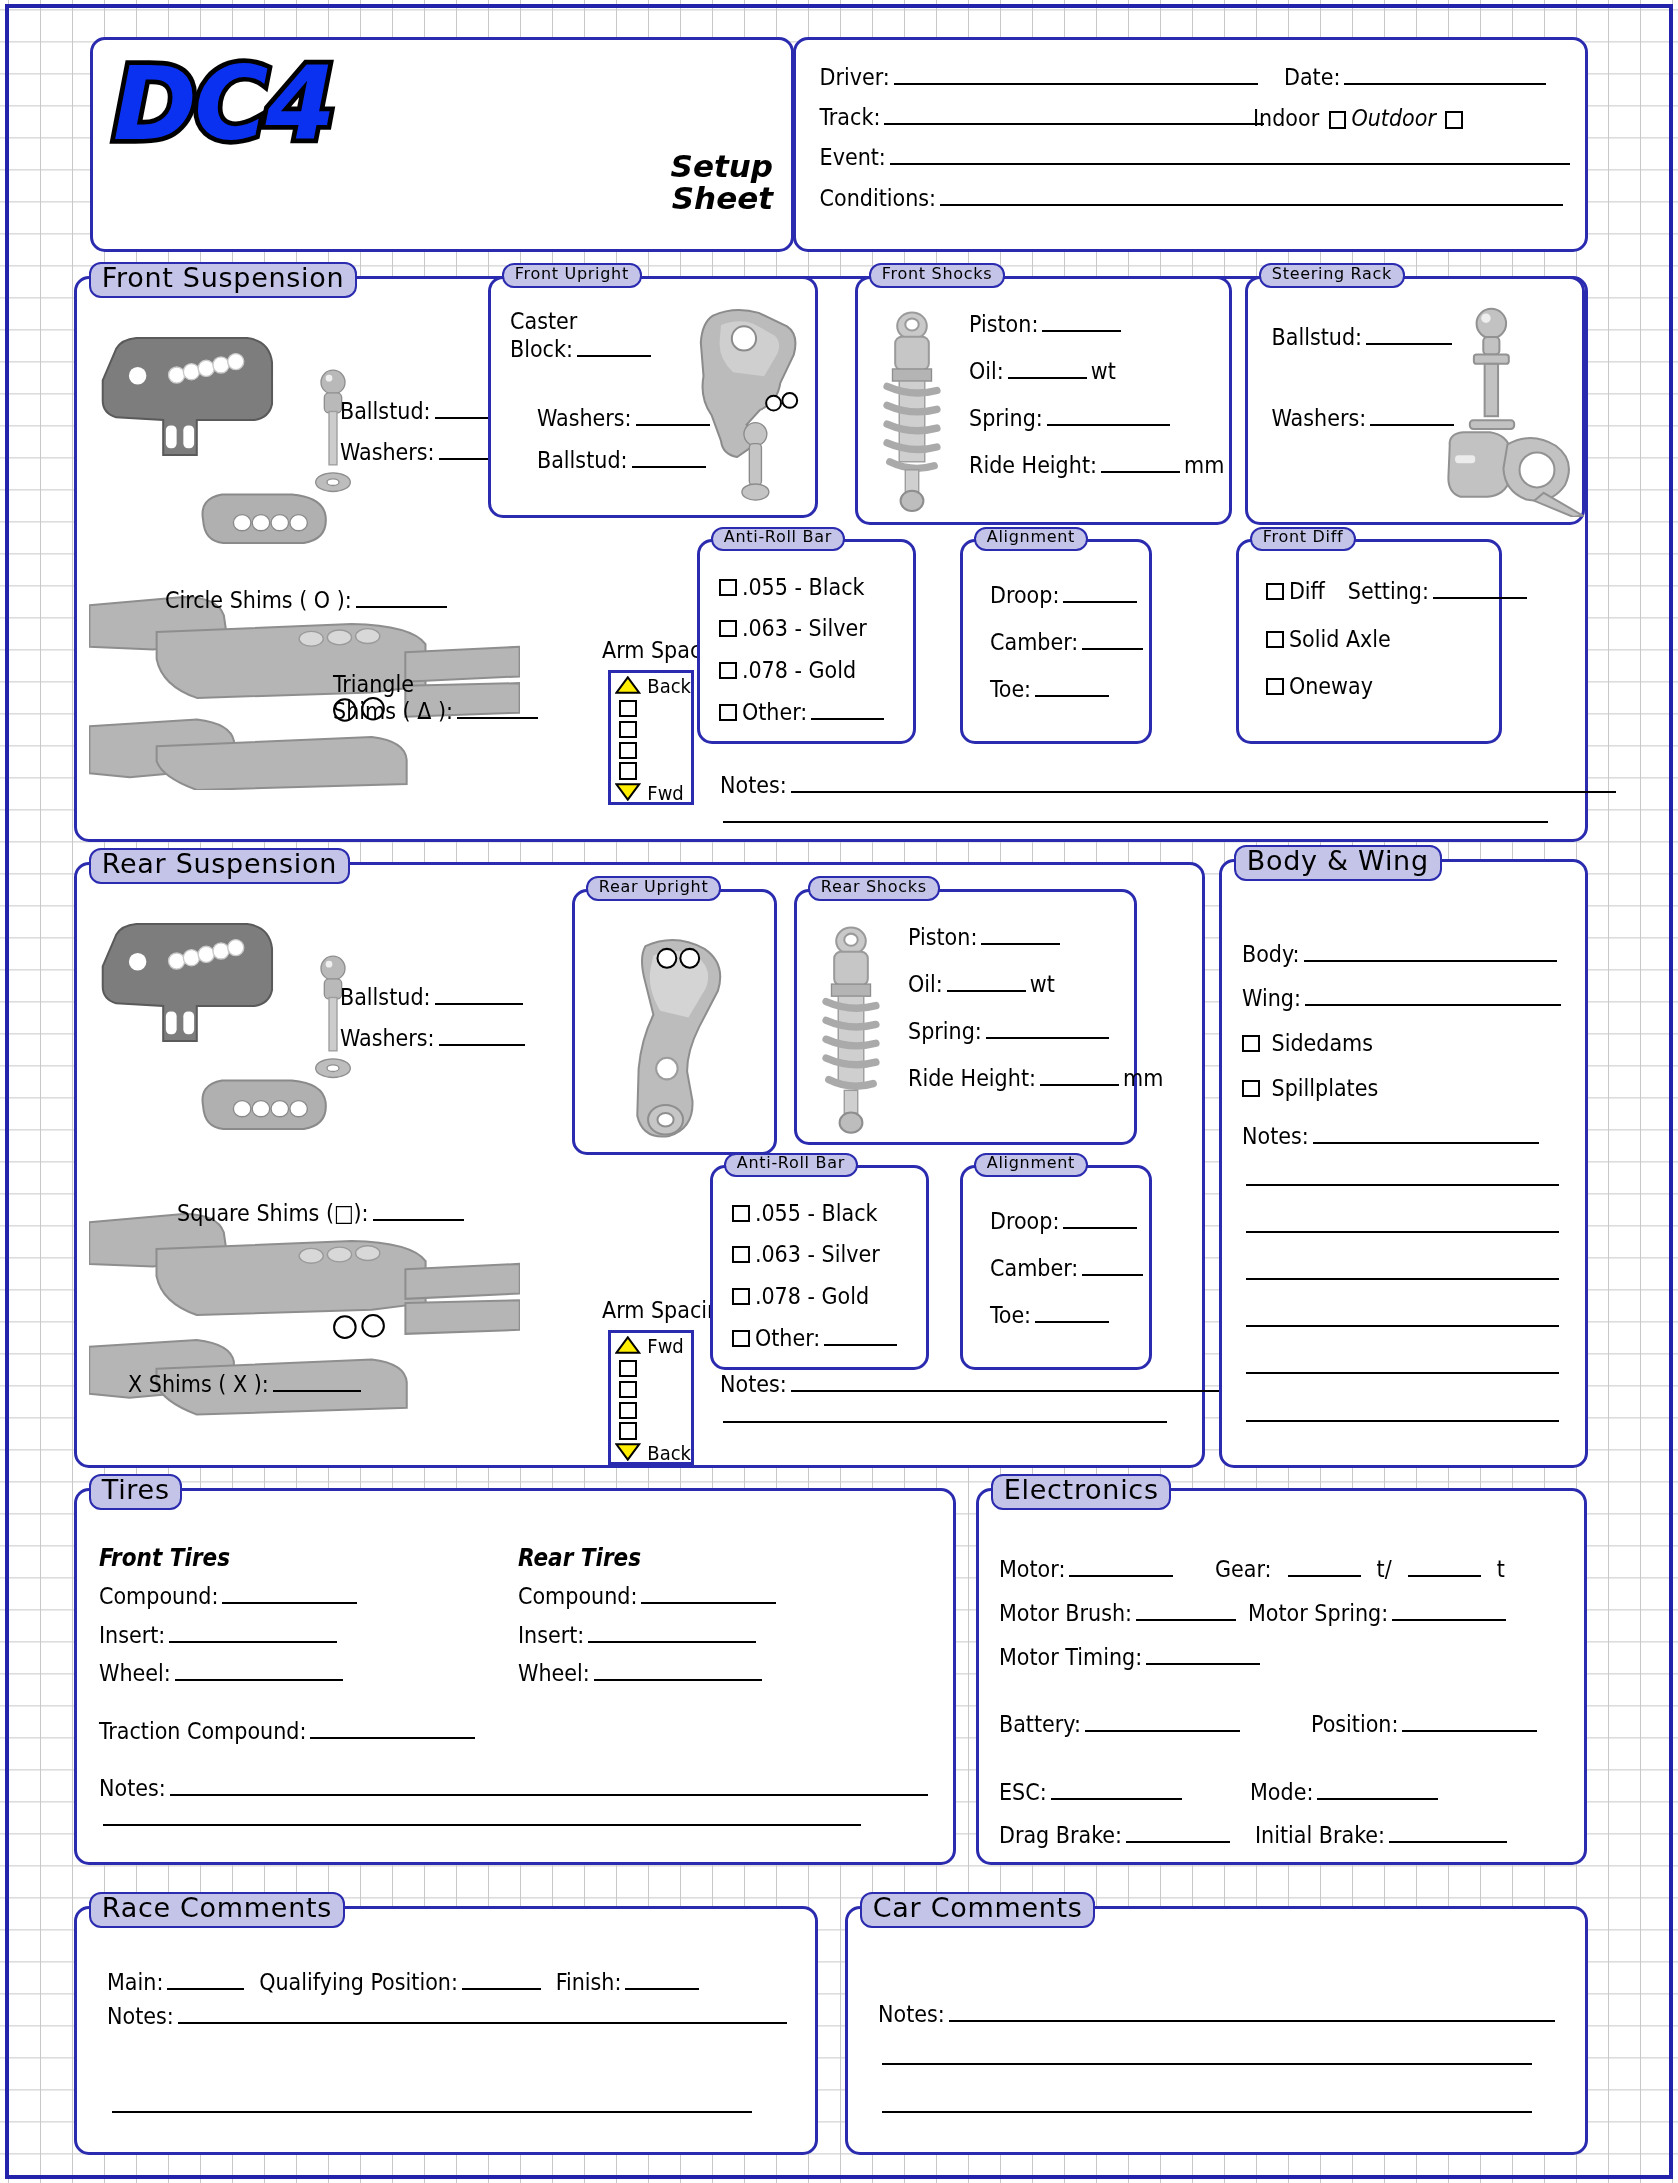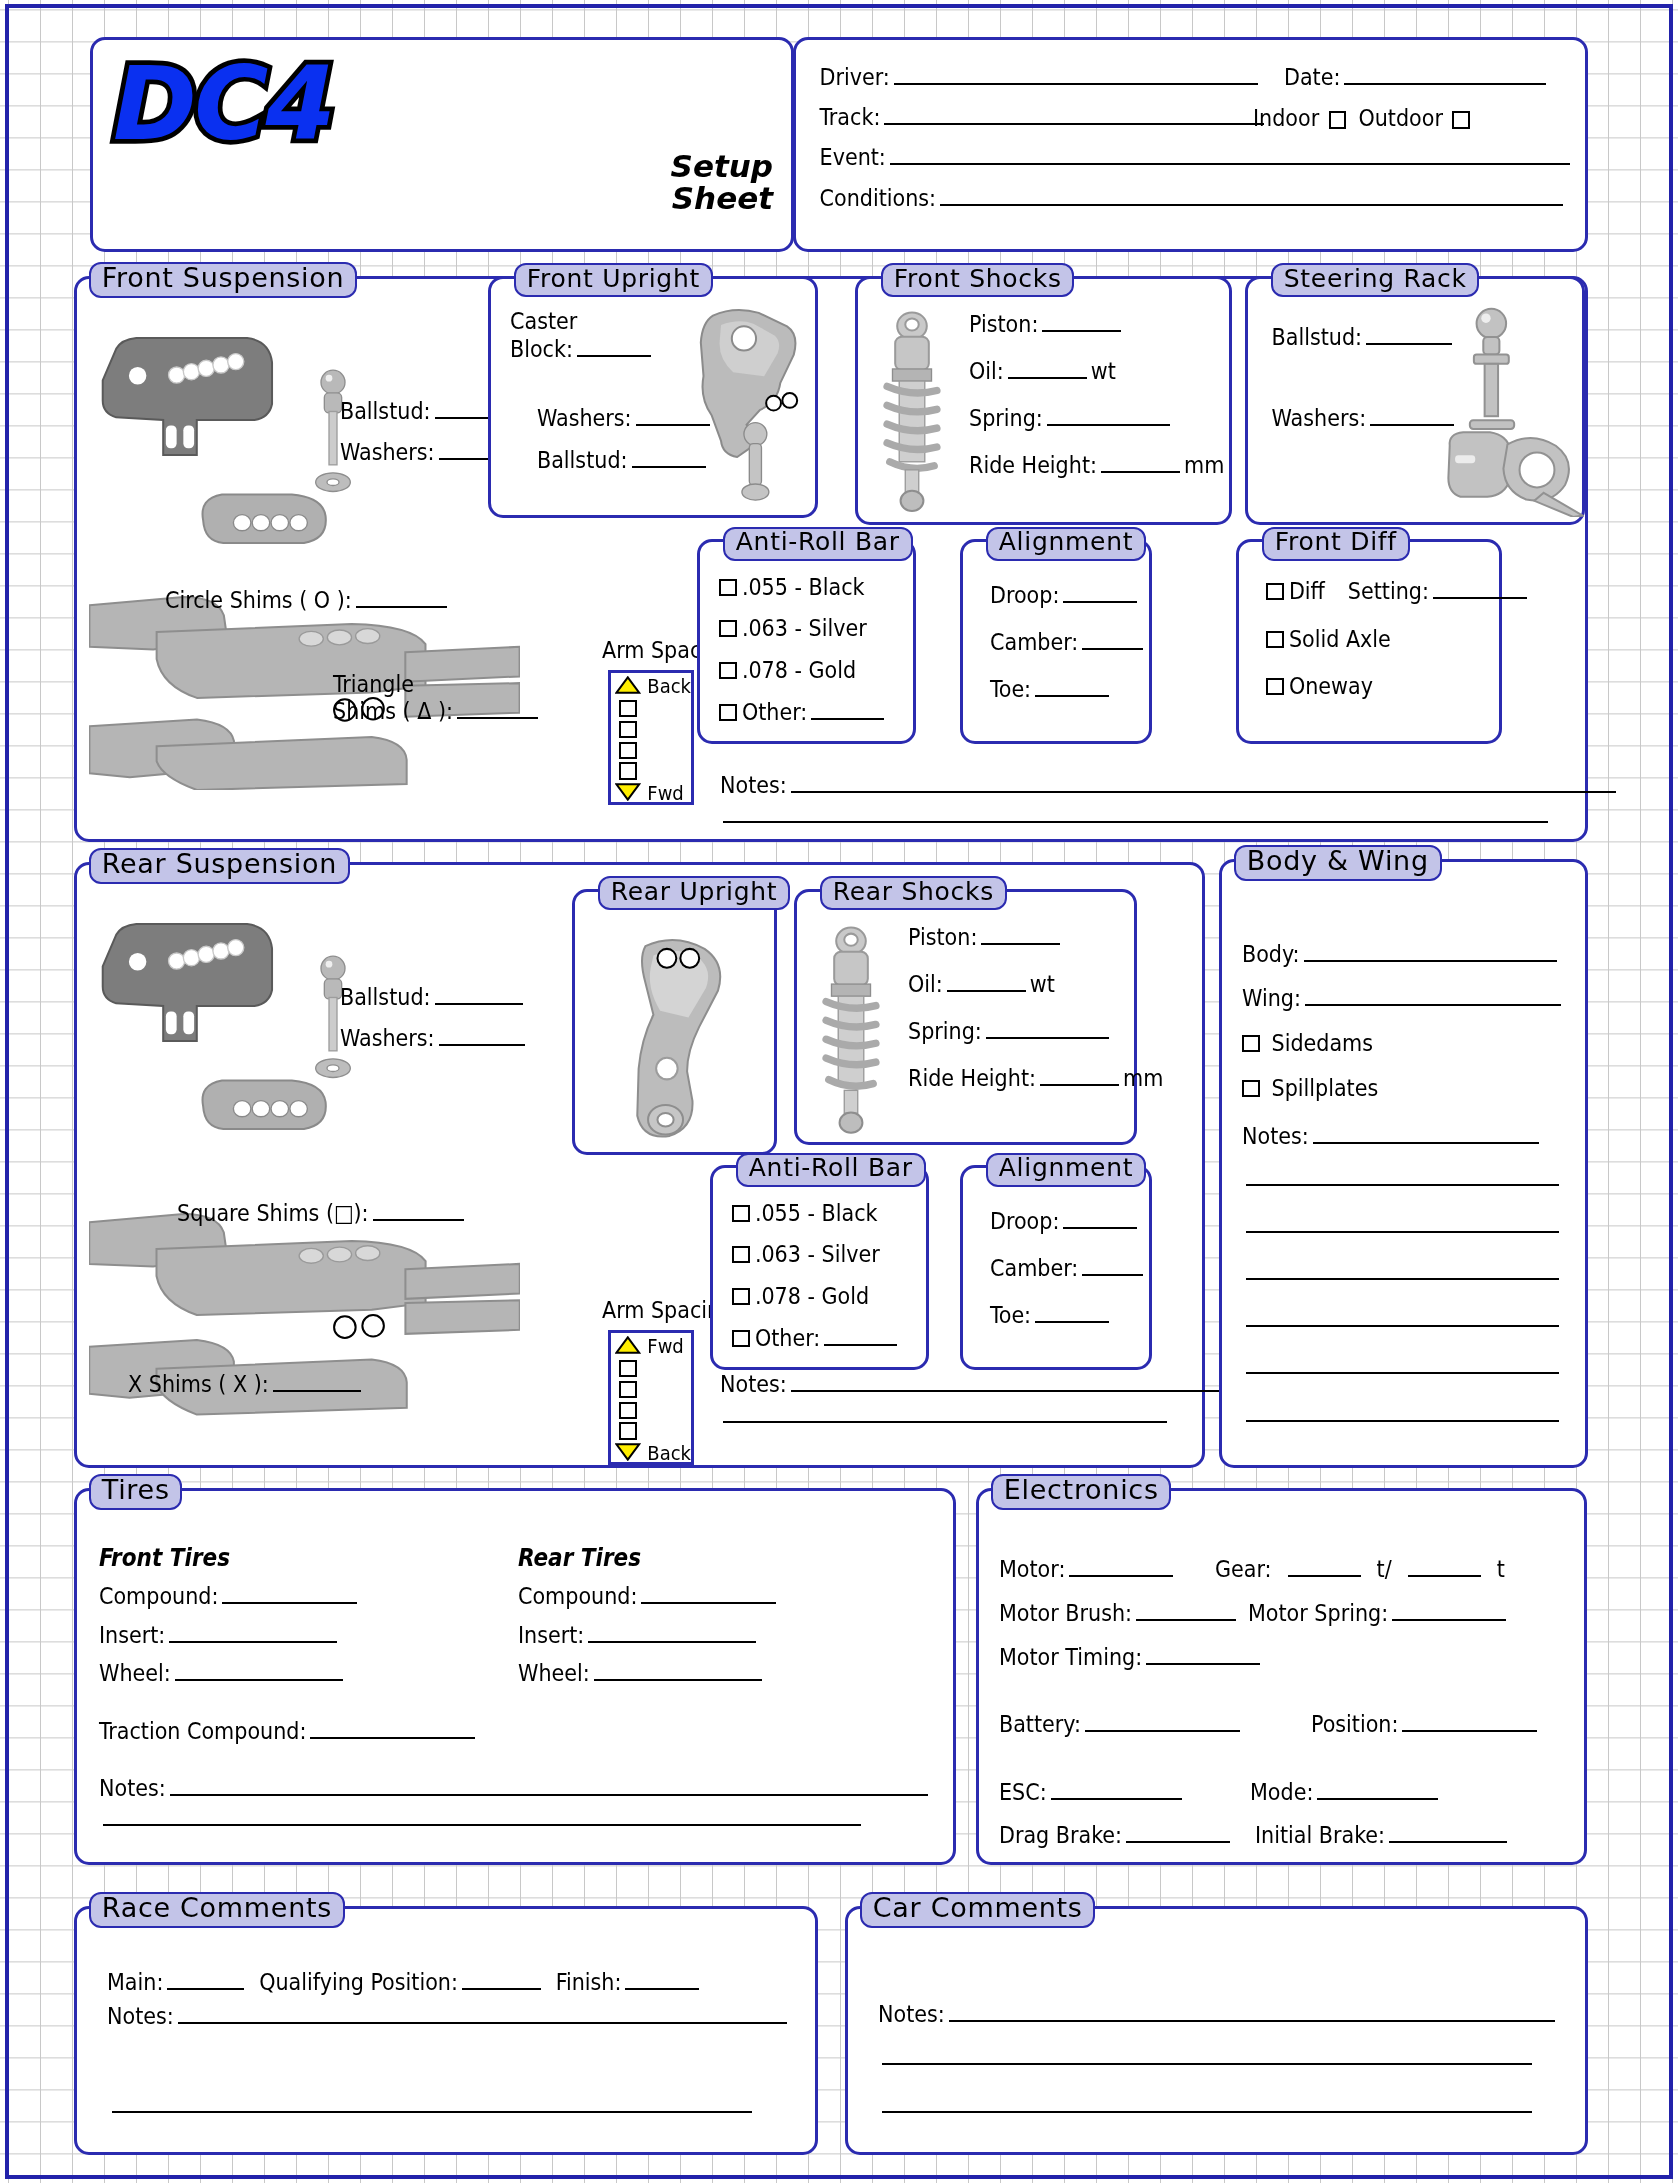--- a/index.html
+++ b/index.html
@@ -41,21 +41,21 @@
     border-radius:12px;
     padding:0.7px 10.8px 3.4px 10.8px;
     font-family:"DejaVu Sans", sans-serif;
     font-weight:400;
     color:#000;
     white-space:nowrap;
     letter-spacing:0.7px;
     line-height:1.05;
   }
   .tab.t1{font-size:27px;top:-17.5px;left:12px;}
-  .tab.t2{font-size:25px;top:-15.5px;left:23px;}
+  .tab.t2{font-size:16px;top:-15.5px;left:11px;}
 
   
   .lbl{
     font-family:"DejaVu Sans Condensed","DejaVu Sans", sans-serif;
     font-stretch:condensed;
     font-size:23px;
     color:#000;
     white-space:nowrap;
     line-height:1;
   }
@@ -148,21 +148,21 @@
     <span class="ul" style="width:680px;"></span>
   </div>
 
   <div class="row" style="left:488px;top:25.6px;">
     <span class="lbl">Date:</span>
     <span class="ul" style="width:202px;"></span>
   </div>
   <div class="row" style="left:457px;top:67px;align-items:center;">
     <span class="lbl">Indoor</span>
     <span class="box" style="margin-left:9.4px;"></span>
-    <span class="lbl" style="margin-left:7px;">Outdoor</span>
+    <span class="lbl" style="margin-left:0;font-style:italic;">Outdoor</span>
     <span class="box" style="margin-left:9.4px;"></span>
   </div>
 </div>
 
 <div class="panel" style="left:74px;top:276px;width:1514px;height:566px;">
   <div class="tab t1">Front Suspension</div>
 
   <svg class="part" style="left:19px;top:44px;" width="215" height="135" viewBox="0 0 320 200">
     <path d="M10 85 L30 38 Q38 24 60 22 L225 22 Q258 26 262 58 L262 120 Q258 140 236 144 L150 144 L150 196 L100 196 L100 144 L30 140 Q10 134 10 115 Z" fill="#7d7d7d" stroke="#5a5a5a" stroke-width="3"></path>
     <circle cx="62" cy="78" r="13" fill="#fff"></circle>

